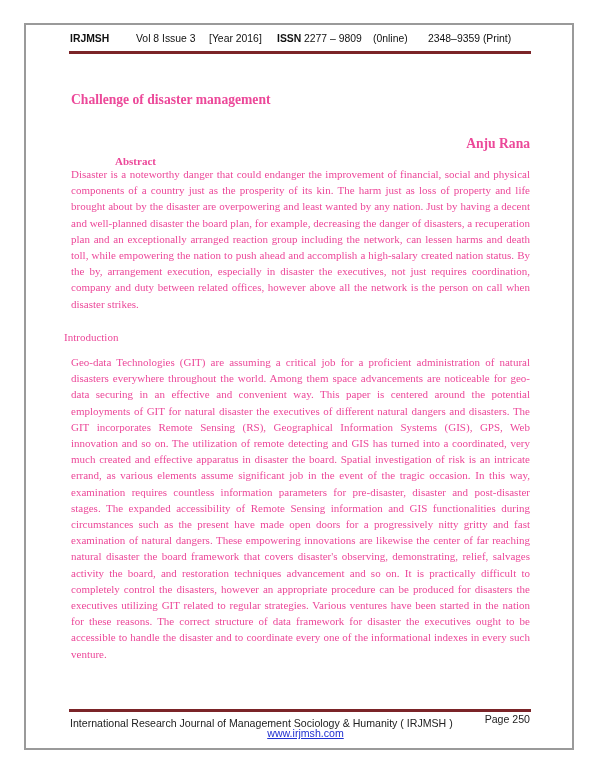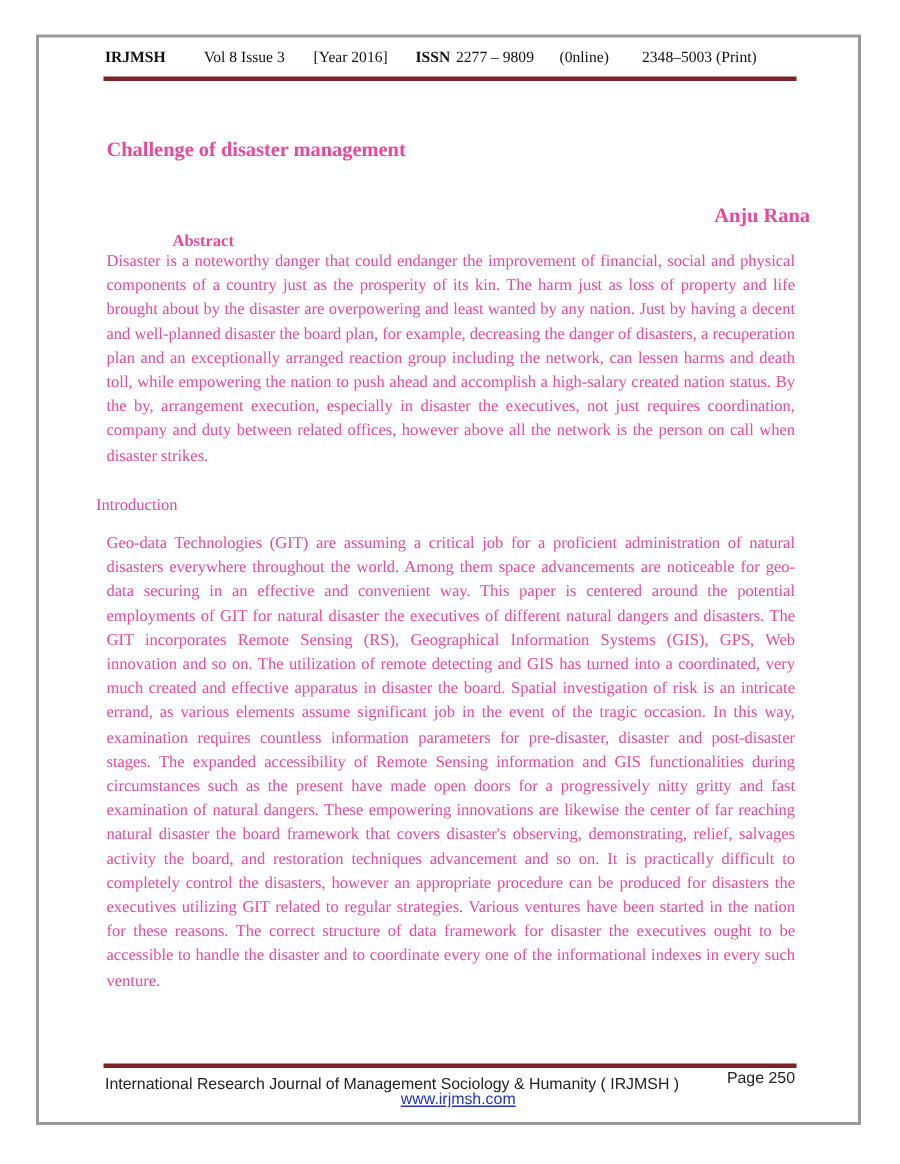--- a/index.html
+++ b/index.html
@@ -6,33 +6,33 @@
   body { width: 600px; height: 776px; position: relative; overflow: hidden; }
   .page {
     position: absolute; left: 24px; top: 23px; width: 550px; height: 727px;
     border: 2px solid #9a9a9a; box-sizing: border-box; background: #fff;
   }
   .header {
     position: absolute; left: 70px; top: 33px; width: 460px;
     font-family: "Liberation Sans", sans-serif; font-size: 10.4px; color: #111;
     white-space: nowrap;
   }
-  .header span { position: absolute; top: 0; font-family: Liberation Serif, serif; }
+  .header span { position: absolute; top: 0; }
   .header .b { font-weight: bold; }
   .rule {
     position: absolute; left: 69px; width: 462px; height: 3px; background: #7b2428;
   }
   .rule.top { top: 51px; }
   .rule.bottom { top: 709px; }
   .serif { font-family: "Liberation Serif", serif; color: #ec4899; }
   .title {
     position: absolute; left: 71px; top: 92px; font-size: 13.6px; font-weight: bold;
   }
   .author {
-    position: absolute; right: 60px; top: 136px; font-size: 13.6px; font-weight: bold;
+    position: absolute; right: 70px; top: 136px; font-size: 13.6px; font-weight: bold;
   }
   .h-abstract { position: absolute; left: 71px; top: 155px; font-size: 11px; font-weight: bold; margin-left: 44px; }
   .h-intro { position: absolute; left: 64px; top: 331px; font-size: 11px; font-weight: normal; }
   .para {
     position: absolute; left: 71px; width: 459px; font-size: 11px; line-height: 16.2px;
     text-align: justify;
   }
   .para.abstract { top: 166px; }
   .para.intro { top: 354px; }
   .footer {
@@ -51,21 +51,21 @@
 
 <div class="page"></div>
 
 <div class="header">
   <span class="b" style="left:0">IRJMSH</span>
   <span style="left:66px">Vol 8 Issue 3</span>
   <span style="left:139px">[Year 2016]</span>
   <span class="b" style="left:207px">ISSN</span>
   <span style="left:234px">2277 – 9809</span>
   <span style="left:303px">(0nline)</span>
-  <span style="left:358px">2348–5003 (Print)</span>
+  <span style="left:358px">2348–9359 (Print)</span>
 </div>
 <div class="rule top"></div>
 
 <div class="title serif">Challenge of disaster management</div>
 <div class="author serif">Anju Rana</div>
 
 <div class="h-abstract serif">Abstract</div>
 <div class="para abstract serif">Disaster is a noteworthy danger that could endanger the improvement of financial, social and physical components of a country just as the prosperity of its kin. The harm just as loss of property and life brought about by the disaster are overpowering and least wanted by any nation. Just by having a decent and well-planned disaster the board plan, for example, decreasing the danger of disasters, a recuperation plan and an exceptionally arranged reaction group including the network, can lessen harms and death toll, while empowering the nation to push ahead and accomplish a high-salary created nation status. By the by, arrangement execution, especially in disaster the executives, not just requires coordination, company and duty between related offices, however above all the network is the person on call when disaster strikes.</div>
 
 <div class="h-intro serif">Introduction</div>

